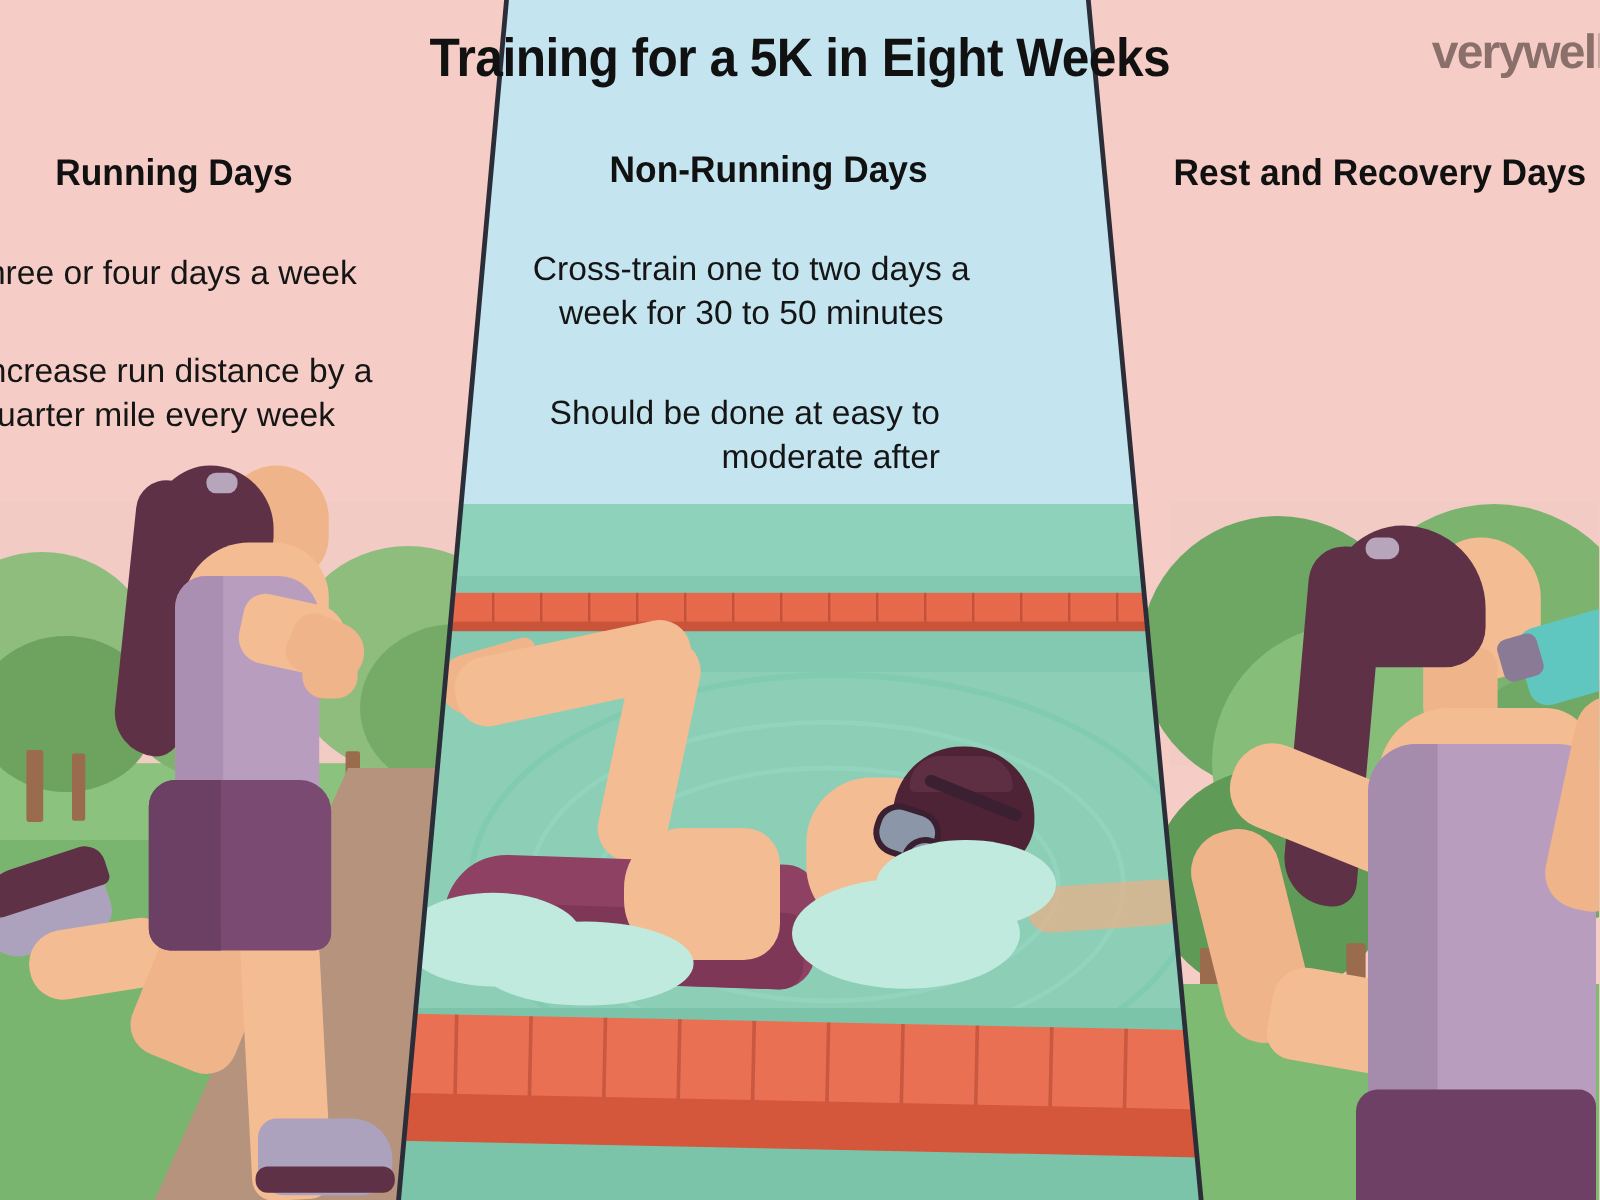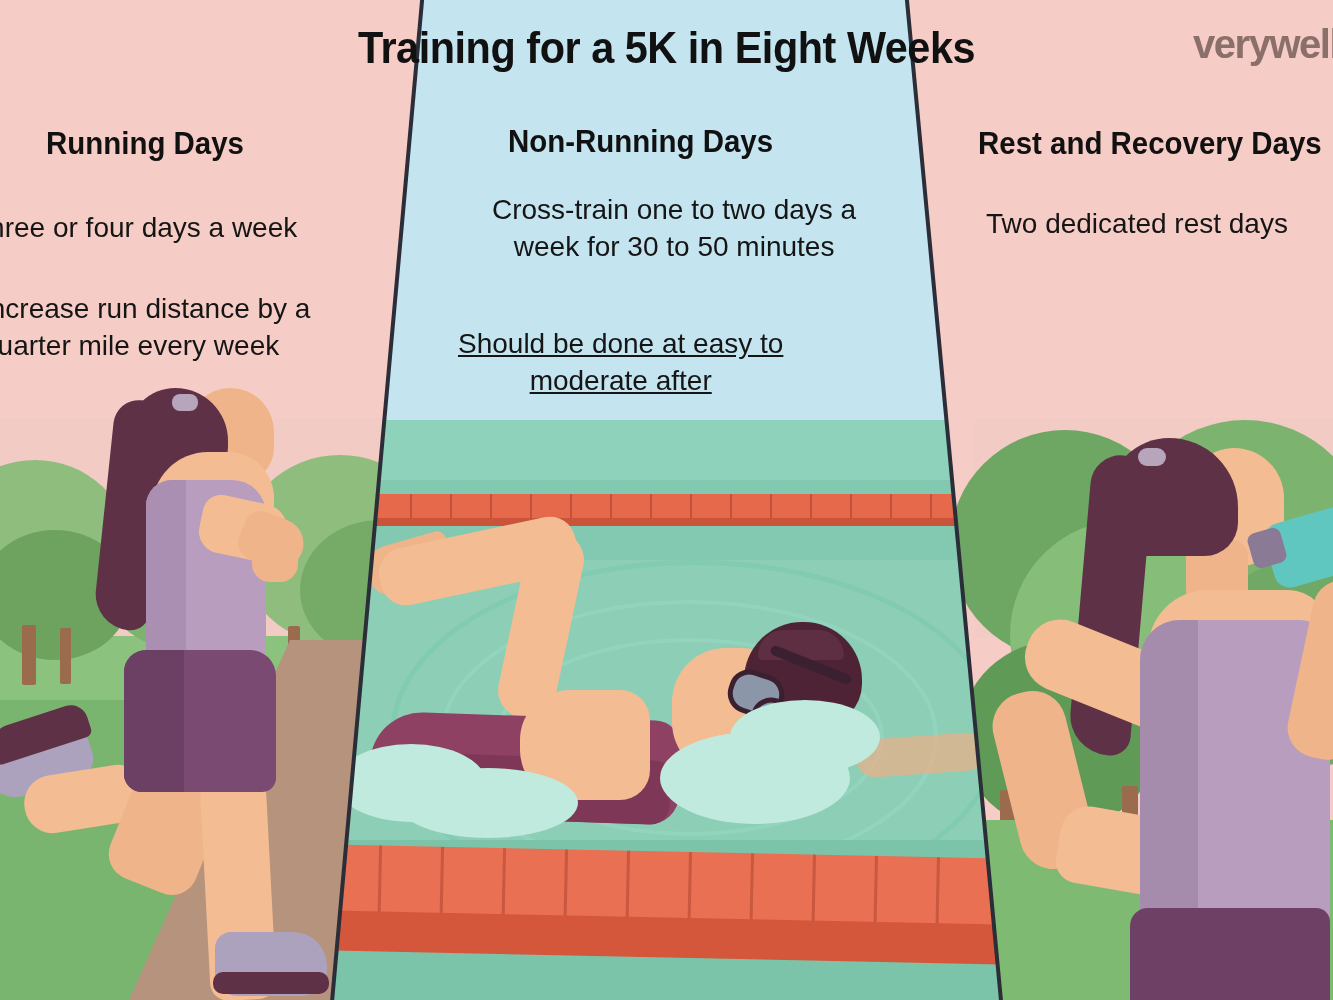--- a/index.html
+++ b/index.html
@@ -48,21 +48,21 @@
     position:absolute;font-size:28px;font-weight:400;color:#151515;
     line-height:1.33;white-space:nowrap;
     font-family:"Liberation Sans",sans-serif;
   }
   .hl{left:46px;top:126px;}
   .cl{left:508px;top:124px;}
   .rl{left:978px;top:126px;}
 
   .b-l1{left:-28px;top:209px;}
   .b-l2{left:-18px;top:290px;}
-  .b-c1{left:444px;top:191px;text-align:center;margin-left:48px;}
+  .b-c1{left:444px;top:205px;text-align:center;}
   .b-c2{left:458px;top:325px;text-align:center;}
   .b-r1{left:986px;top:205px;}
   .b-r2{left:984px;top:285px;}
 
   
   .ill{position:absolute;left:0;top:0;width:1333px;height:1000px;}
   .sky-pink{position:absolute;left:0;top:418px;width:420px;height:240px;background:#f2cbc5;}
   .grass{position:absolute;left:-20px;top:636px;width:460px;height:380px;background:#8bc27e;}
   .grass2{position:absolute;left:-20px;top:700px;width:460px;height:320px;background:#79b56e;}
   .path{position:absolute;left:120px;top:640px;width:420px;height:380px;background:#b5937c;
@@ -345,20 +345,19 @@
   <div class="col-body b-l1">Three or four days a week</div>
   <div class="col-body b-l2">
     <div>Increase run distance by a</div>
     <div>quarter mile every week</div>
   </div>
 
   <div class="col-body b-c1" style="text-align: center;">
     <div>Cross-train one to two days a</div>
     <div>week for 30 to 50 minutes</div>
   </div>
-  <div class="col-body b-c2" style="text-align: center; text-decoration: underline;">
+  <div class="col-body b-c2" style="text-align: right;">
     <div>Should be done at easy to</div>
     <div>moderate after</div>
   </div>
 
-  <div class="col-body b-r1">Two dedicated rest days</div>
 
 </div>
 
 </body></html>

